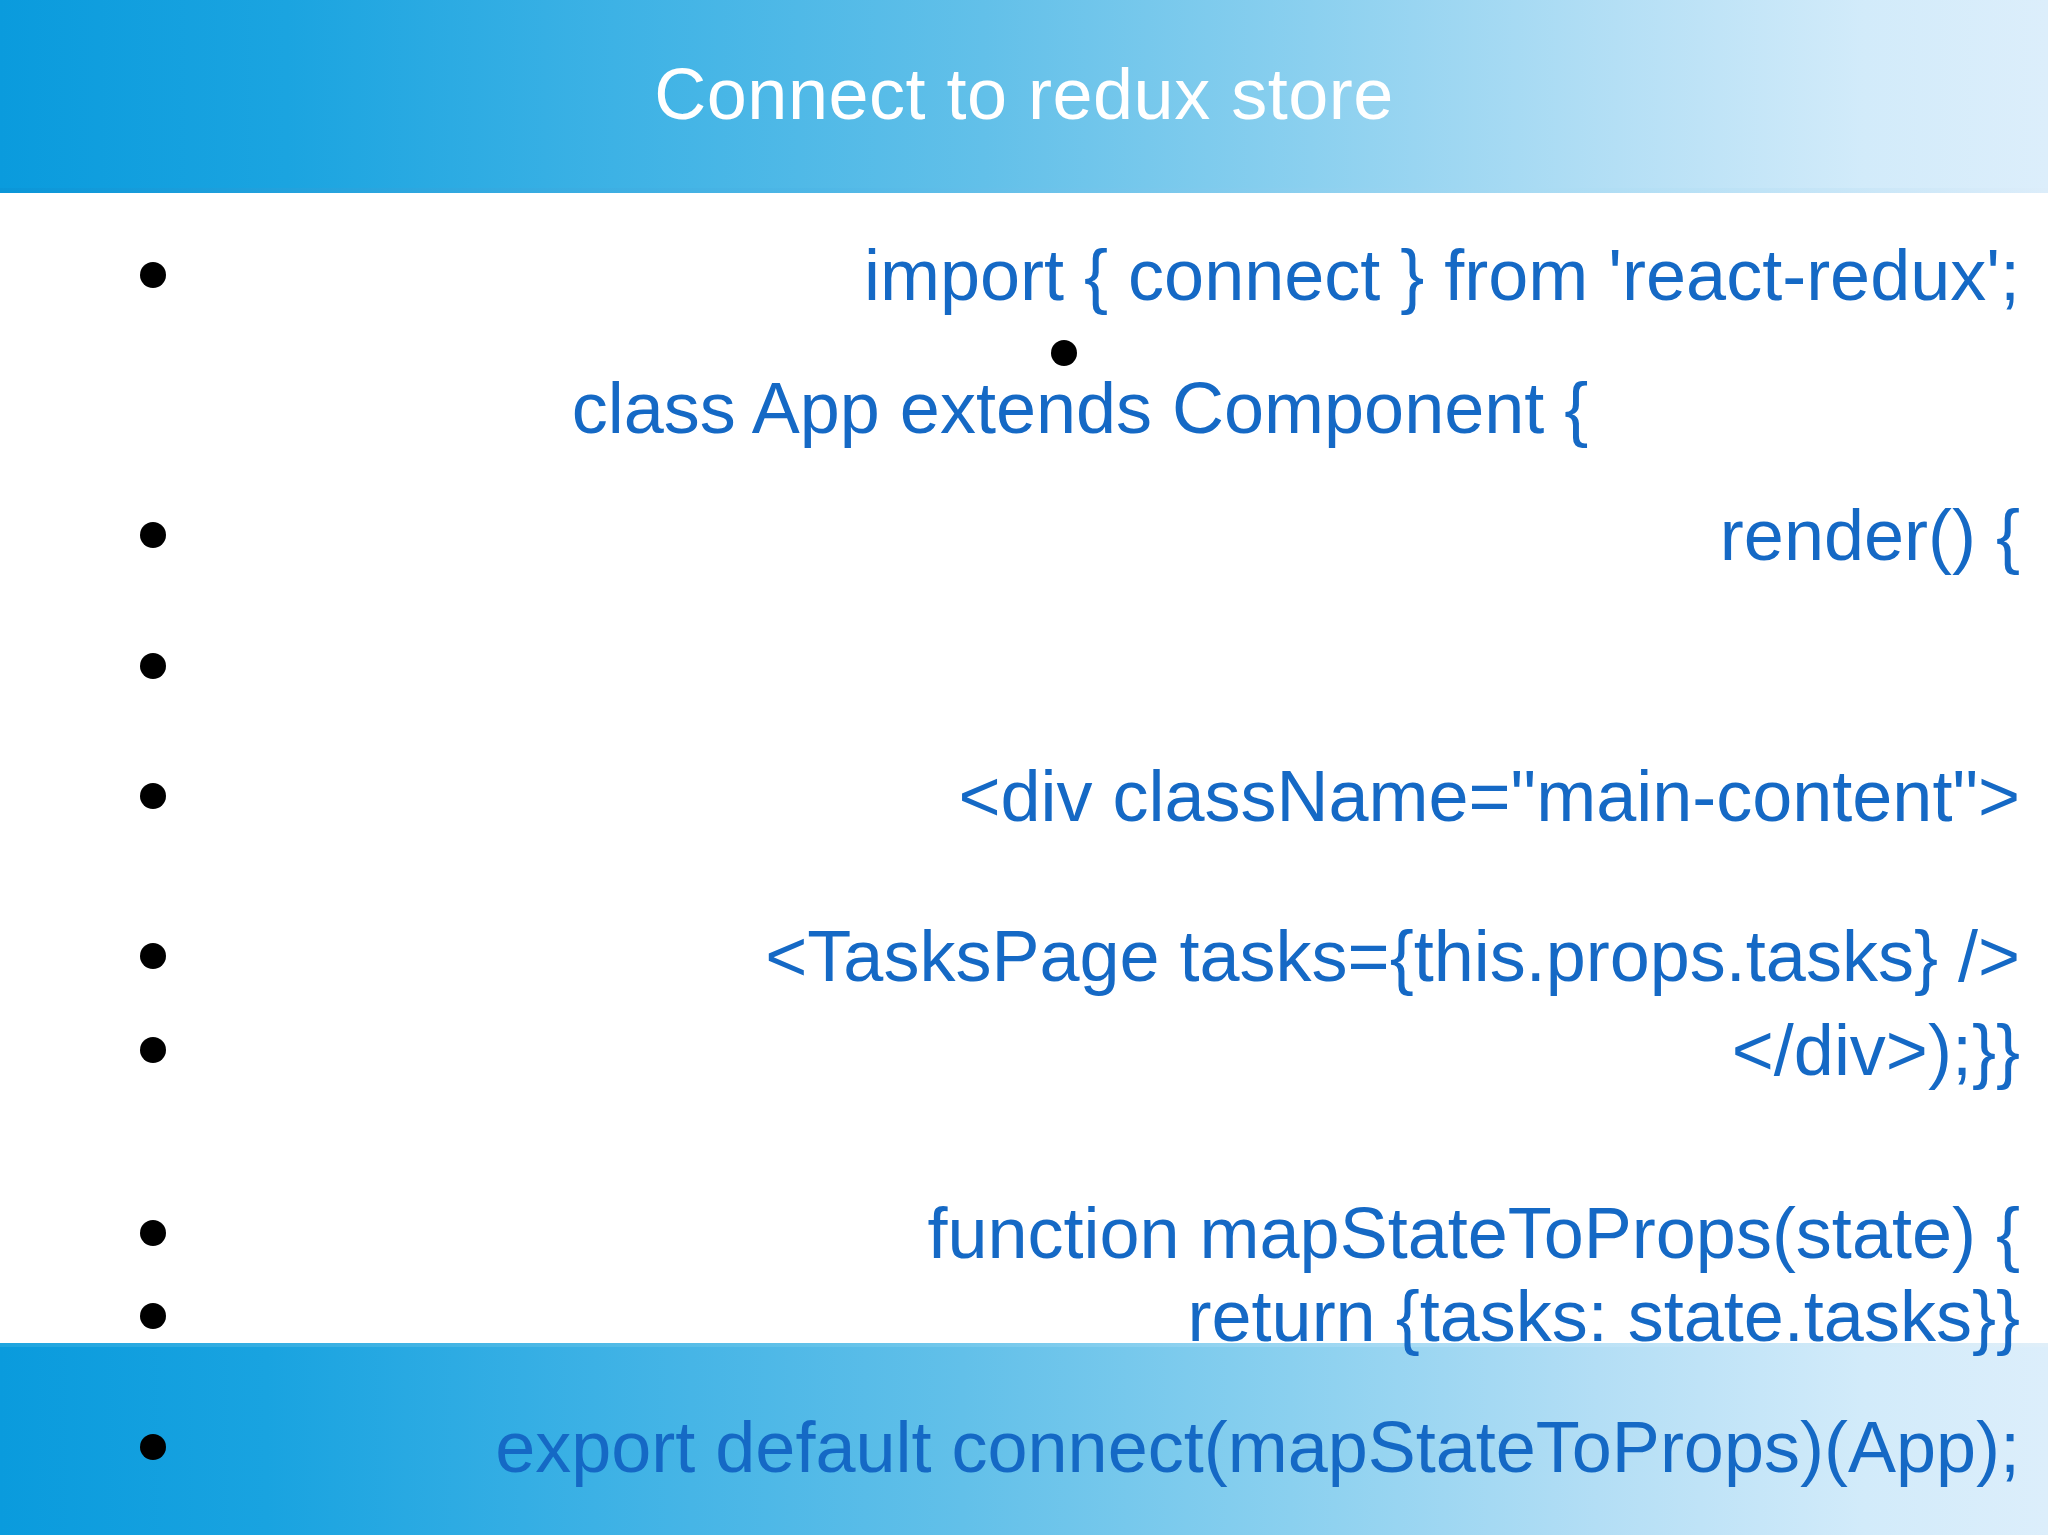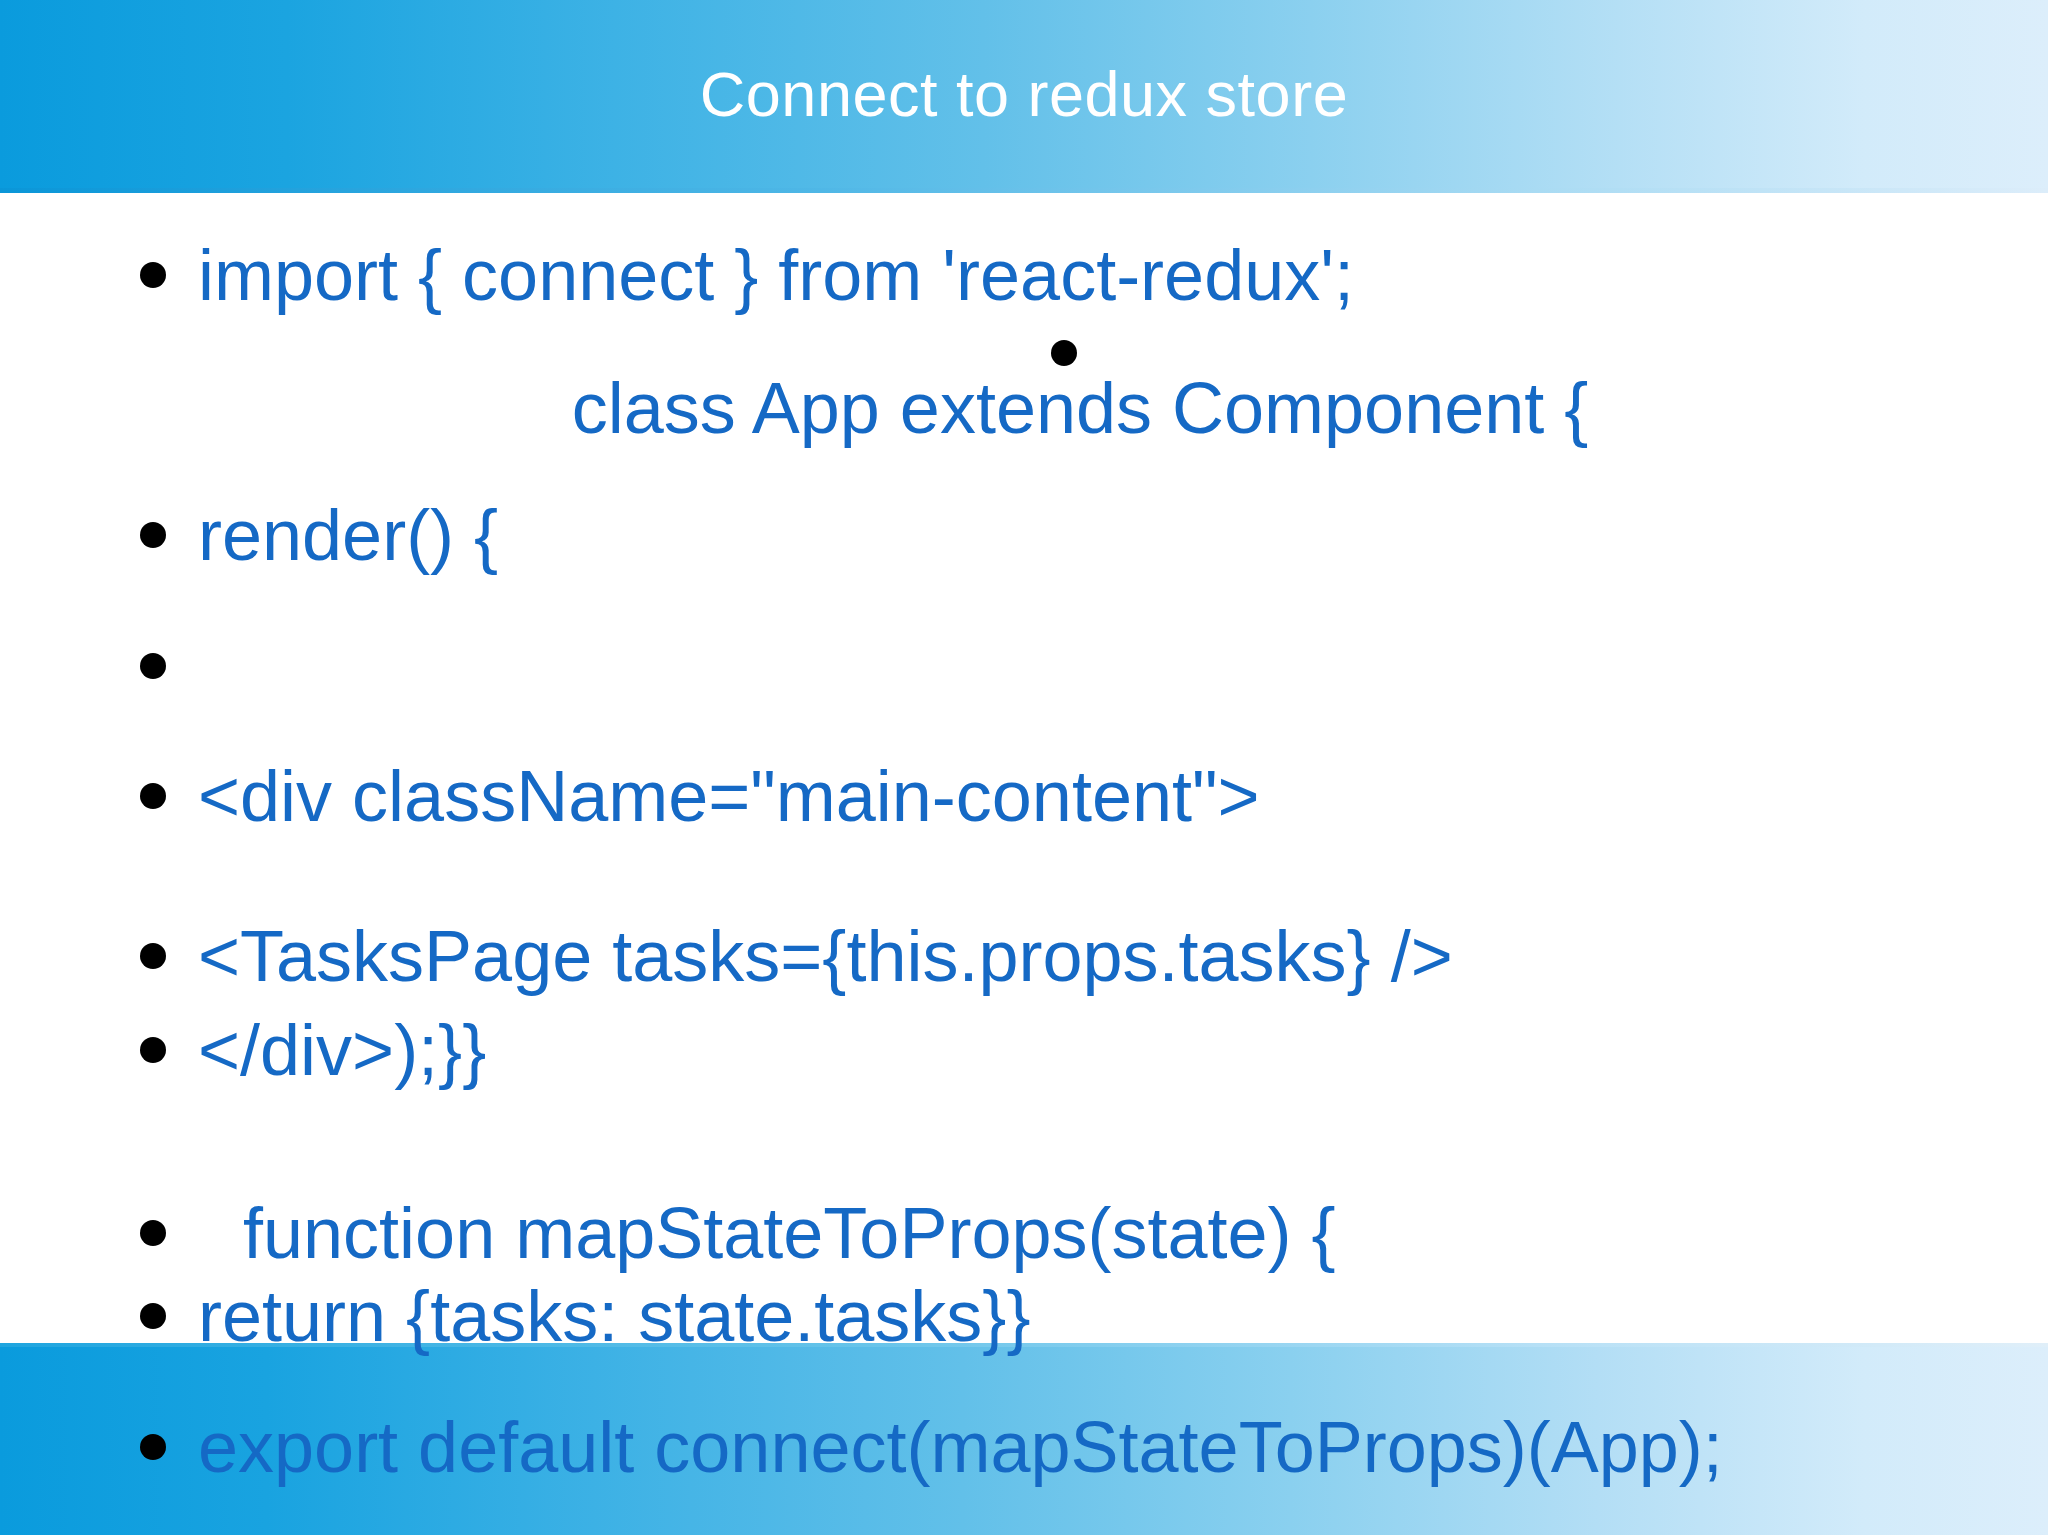--- a/index.html
+++ b/index.html
@@ -51,21 +51,21 @@
         #dcedfa 100%);
   }
   .slide-title {
     position: absolute;
     left: 0;
     top: 36px;
     width: 2048px;
     text-align: center;
     color: #ffffff;
     font-family: "Liberation Sans", sans-serif;
-    font-size: 63px;
+    font-size: 72px;
     font-weight: 400;
     line-height: 116px;
     letter-spacing: 0.5px;
     white-space: nowrap;
   }
 
   
   .footer-band {
     position: absolute;
     left: 0;
@@ -106,20 +106,21 @@
     margin: 0;
     padding: 0;
   }
   .bullet-item {
     position: absolute;
     left: 140px;
     width: 1880px;
     height: 130px;
     display: flex;
     align-items: center;
+    text-align: right;
   }
   .bullet-marker {
     flex: 0 0 auto;
     width: 26px;
     height: 26px;
     border-radius: 50%;
     background: #000000;
     margin-right: 32px;
   }
   .bullet-text {

